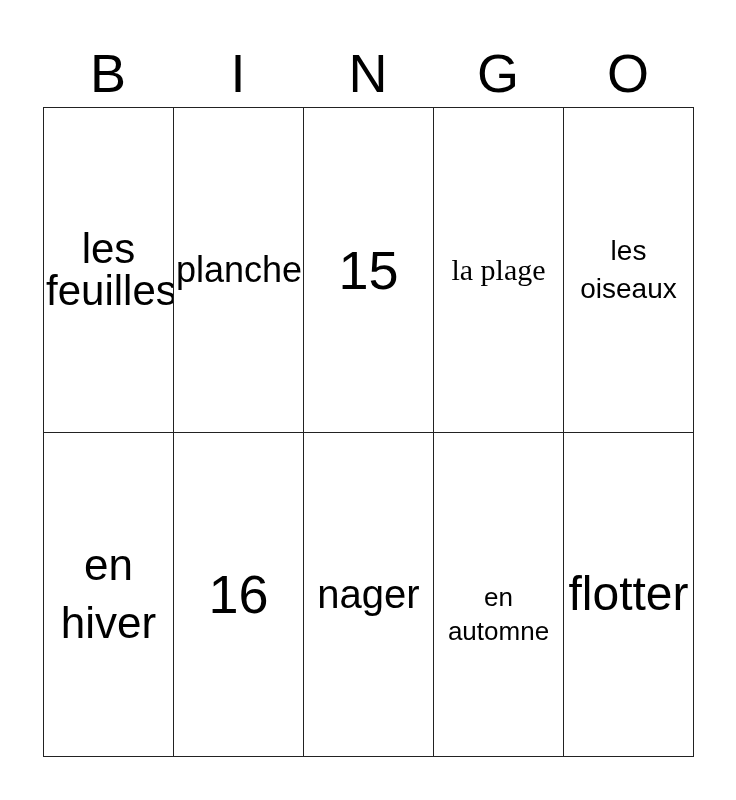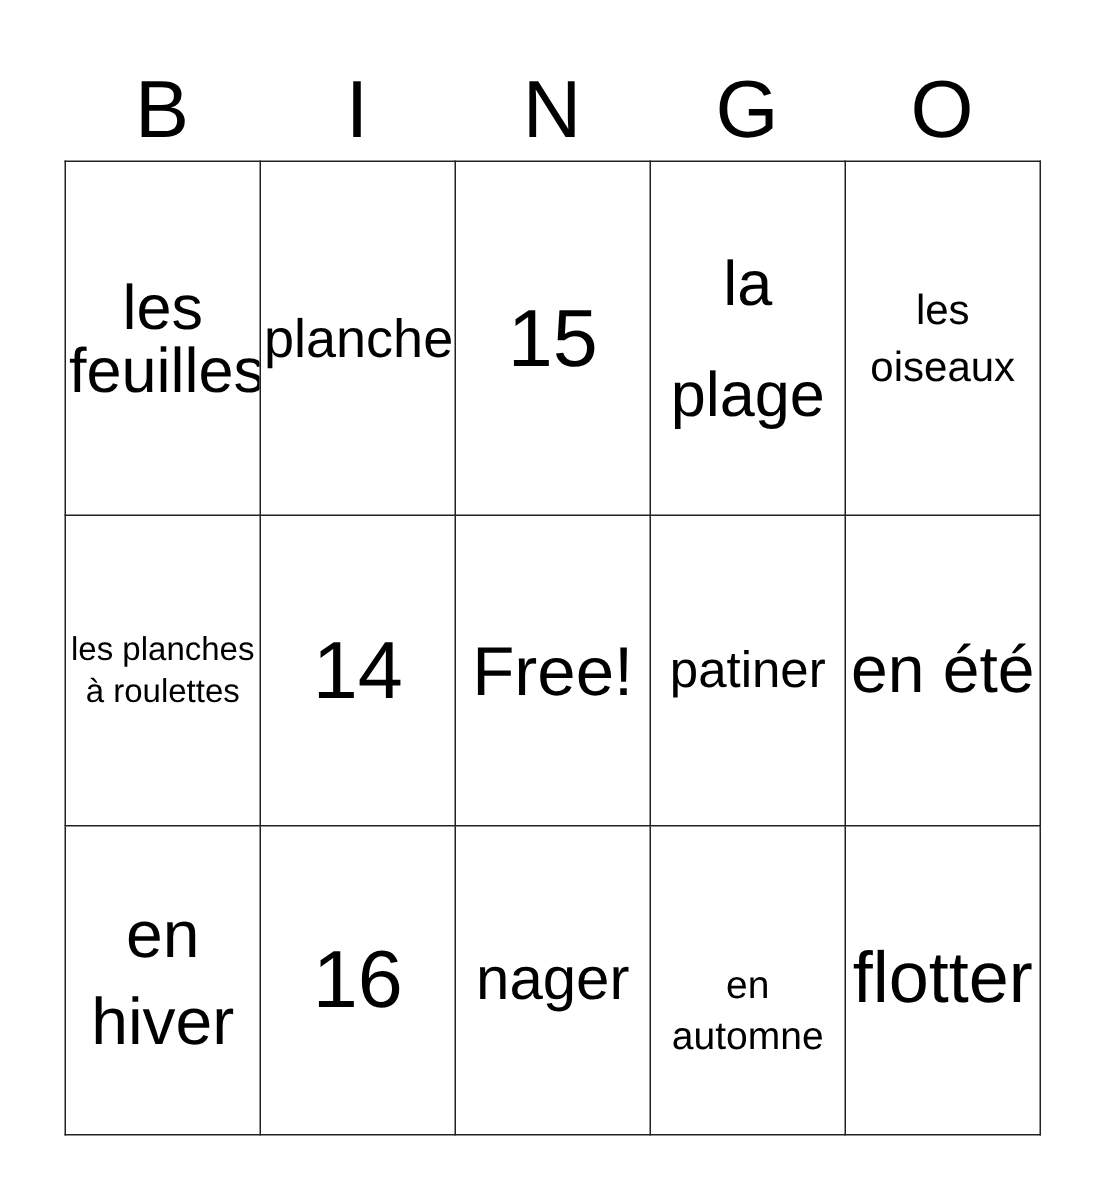--- a/index.html
+++ b/index.html
@@ -27,41 +27,24 @@
         <td>
           <span class="cell-text" style="font-size: 42px; line-height: 42px;">les feuilles</span>
         </td>
         <td>
           <span class="cell-text" style="font-size: 36px; line-height: 44px;">planches</span>
         </td>
         <td>
           <span class="cell-text" style="font-size: 54px; line-height: 60px; text-align: center;">15</span>
         </td>
         <td>
-          <span class="cell-text" style="font-size: 42px; line-height: 74px;">la plage</span>
+          <span class="cell-text" style="font-size: 30px; line-height: 54px; font-family: Liberation Serif, serif;">la plage</span>
         </td>
         <td>
           <span class="cell-text" style="font-size: 28px; line-height: 38px;">les oiseaux</span>
-        </td>
-      </tr>
-      <tr>
-        <td>
-          <span class="cell-text" style="font-size: 22px; line-height: 28px;">les planches à roulettes</span>
-        </td>
-        <td>
-          <span class="cell-text" style="font-size: 54px; line-height: 60px;">14</span>
-        </td>
-        <td>
-          <span class="cell-text" style="font-size: 46px; line-height: 54px;">Free!</span>
-        </td>
-        <td>
-          <span class="cell-text" style="font-size: 34px; line-height: 42px;">patiner</span>
-        </td>
-        <td>
-          <span class="cell-text" style="font-size: 44px; line-height: 58px;">en été</span>
         </td>
       </tr>
       <tr>
         <td>
           <span class="cell-text" style="font-size: 44px; line-height: 58px;">en hiver</span>
         </td>
         <td>
           <span class="cell-text" style="font-size: 54px; line-height: 60px;">16</span>
         </td>
         <td>

